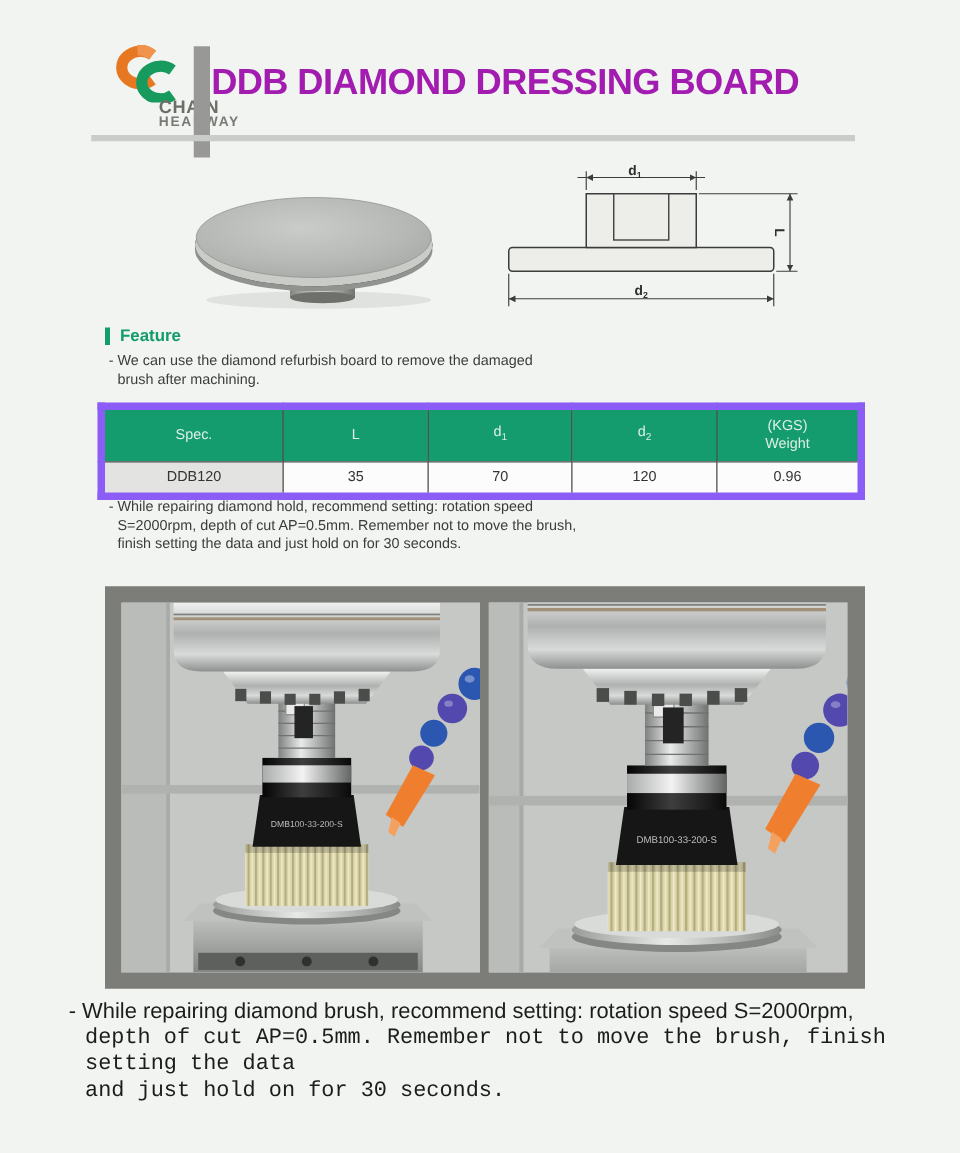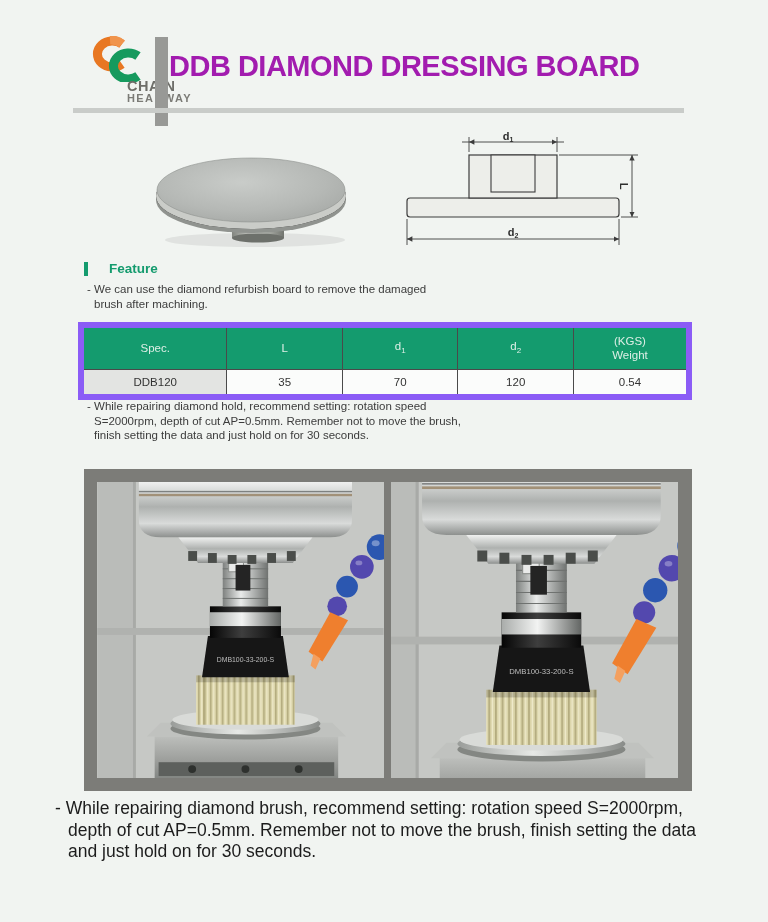--- a/index.html
+++ b/index.html
@@ -15,21 +15,21 @@
   .logo-headway { font-size:11px; font-weight:bold; color:#7b7b76; letter-spacing:1.4px; line-height:10px; }
   .v-bar { position:absolute; left:155px; top:37px; width:13px; height:89px; background:#989996; }
   .page-title { position:absolute; left:169px; top:50px; font-size:29px; font-weight:bold; color:#a21caf; letter-spacing:-0.5px; white-space:nowrap; }
   .h-line { position:absolute; left:73px; top:108px; width:611px; height:5px; background:#c9ccc9; }
 
   
   .disc-photo { position:absolute; left:135px; top:140px; }
   .dim-diagram { position:absolute; left:393px; top:132px; }
 
   
-  .feature-head { position:absolute; left:84px; top:261px; display:flex; align-items:center; gap:21px; }
+  .feature-head { position:absolute; left:84px; top:261px; display:flex; align-items:center; gap:8px; }
   .feature-bar { width:4px; height:14px; background:#149b6e; }
   .feature-label { color:#149b6e; font-size:13.5px; font-weight:bold; }
   .feature-bullet { position:absolute; left:87px; top:282px; font-size:11.5px; color:#3c3c3c; line-height:15px; }
   .feature-bullet .cont { padding-left:7px; }
 
   
   .spec-table-wrap { position:absolute; left:78px; top:322px; width:614px; }
   table { width:100%; border-collapse:collapse; border:6px solid #8b5cf6; }
   th, td { border:1px solid #4a4a4a; text-align:center; vertical-align:middle; }
   th { background:#149b6e; color:#ddefe6; font-weight:normal; font-size:11.5px; height:44px; line-height:14px; }
@@ -42,21 +42,21 @@
   .note { position:absolute; left:87px; top:399px; font-size:11.5px; color:#3c3c3c; line-height:14.5px; }
   .note .cont { padding-left:7px; }
 
   
   .photo-frame { position:absolute; left:84px; top:469px; width:608px; height:322px; background:#7c7c78; padding:13px; display:flex; gap:7px; }
   .photo { width:287px; height:296px; overflow:hidden; background:#c6c8c5; }
   .photo svg { display:block; }
 
   
   .footer-note { position:absolute; left:55px; top:798px; font-size:17.5px; color:#1c1c1c; line-height:21.5px; }
-  .footer-note .cont { padding-left:13px; }
+  .footer-note .cont { padding-left:13px;font-family:Liberation Mono, monospace; }
 
   .hidden-defs { position:absolute; width:0; height:0; }
 </style>
 </head>
 <body>
 
 <div class="page">
 
   <svg class="logo-mark" width="72" height="46" viewBox="0 0 72 46">
     <path d="M 40,8 A 15,13 0 1 0 40,28" fill="none" stroke="#e87722" stroke-width="9" stroke-linecap="butt"></path>
@@ -154,21 +154,21 @@
               <span class="th2">Weight</span>
             </th>
         </tr>
       </thead>
       <tbody>
         <tr>
           <td class="spec-cell">DDB120</td>
           <td>35</td>
           <td>70</td>
           <td>120</td>
-          <td>0.54</td>
+          <td>0.96</td>
         </tr>
       </tbody>
     </table>
   </div>
 
   <div class="note">
     <div>- While repairing diamond hold, recommend setting: rotation speed</div>
     <div class="cont">S=2000rpm, depth of cut AP=0.5mm. Remember not to move the brush,</div>
     <div class="cont">finish setting the data and just hold on for 30 seconds.</div>
   </div>

